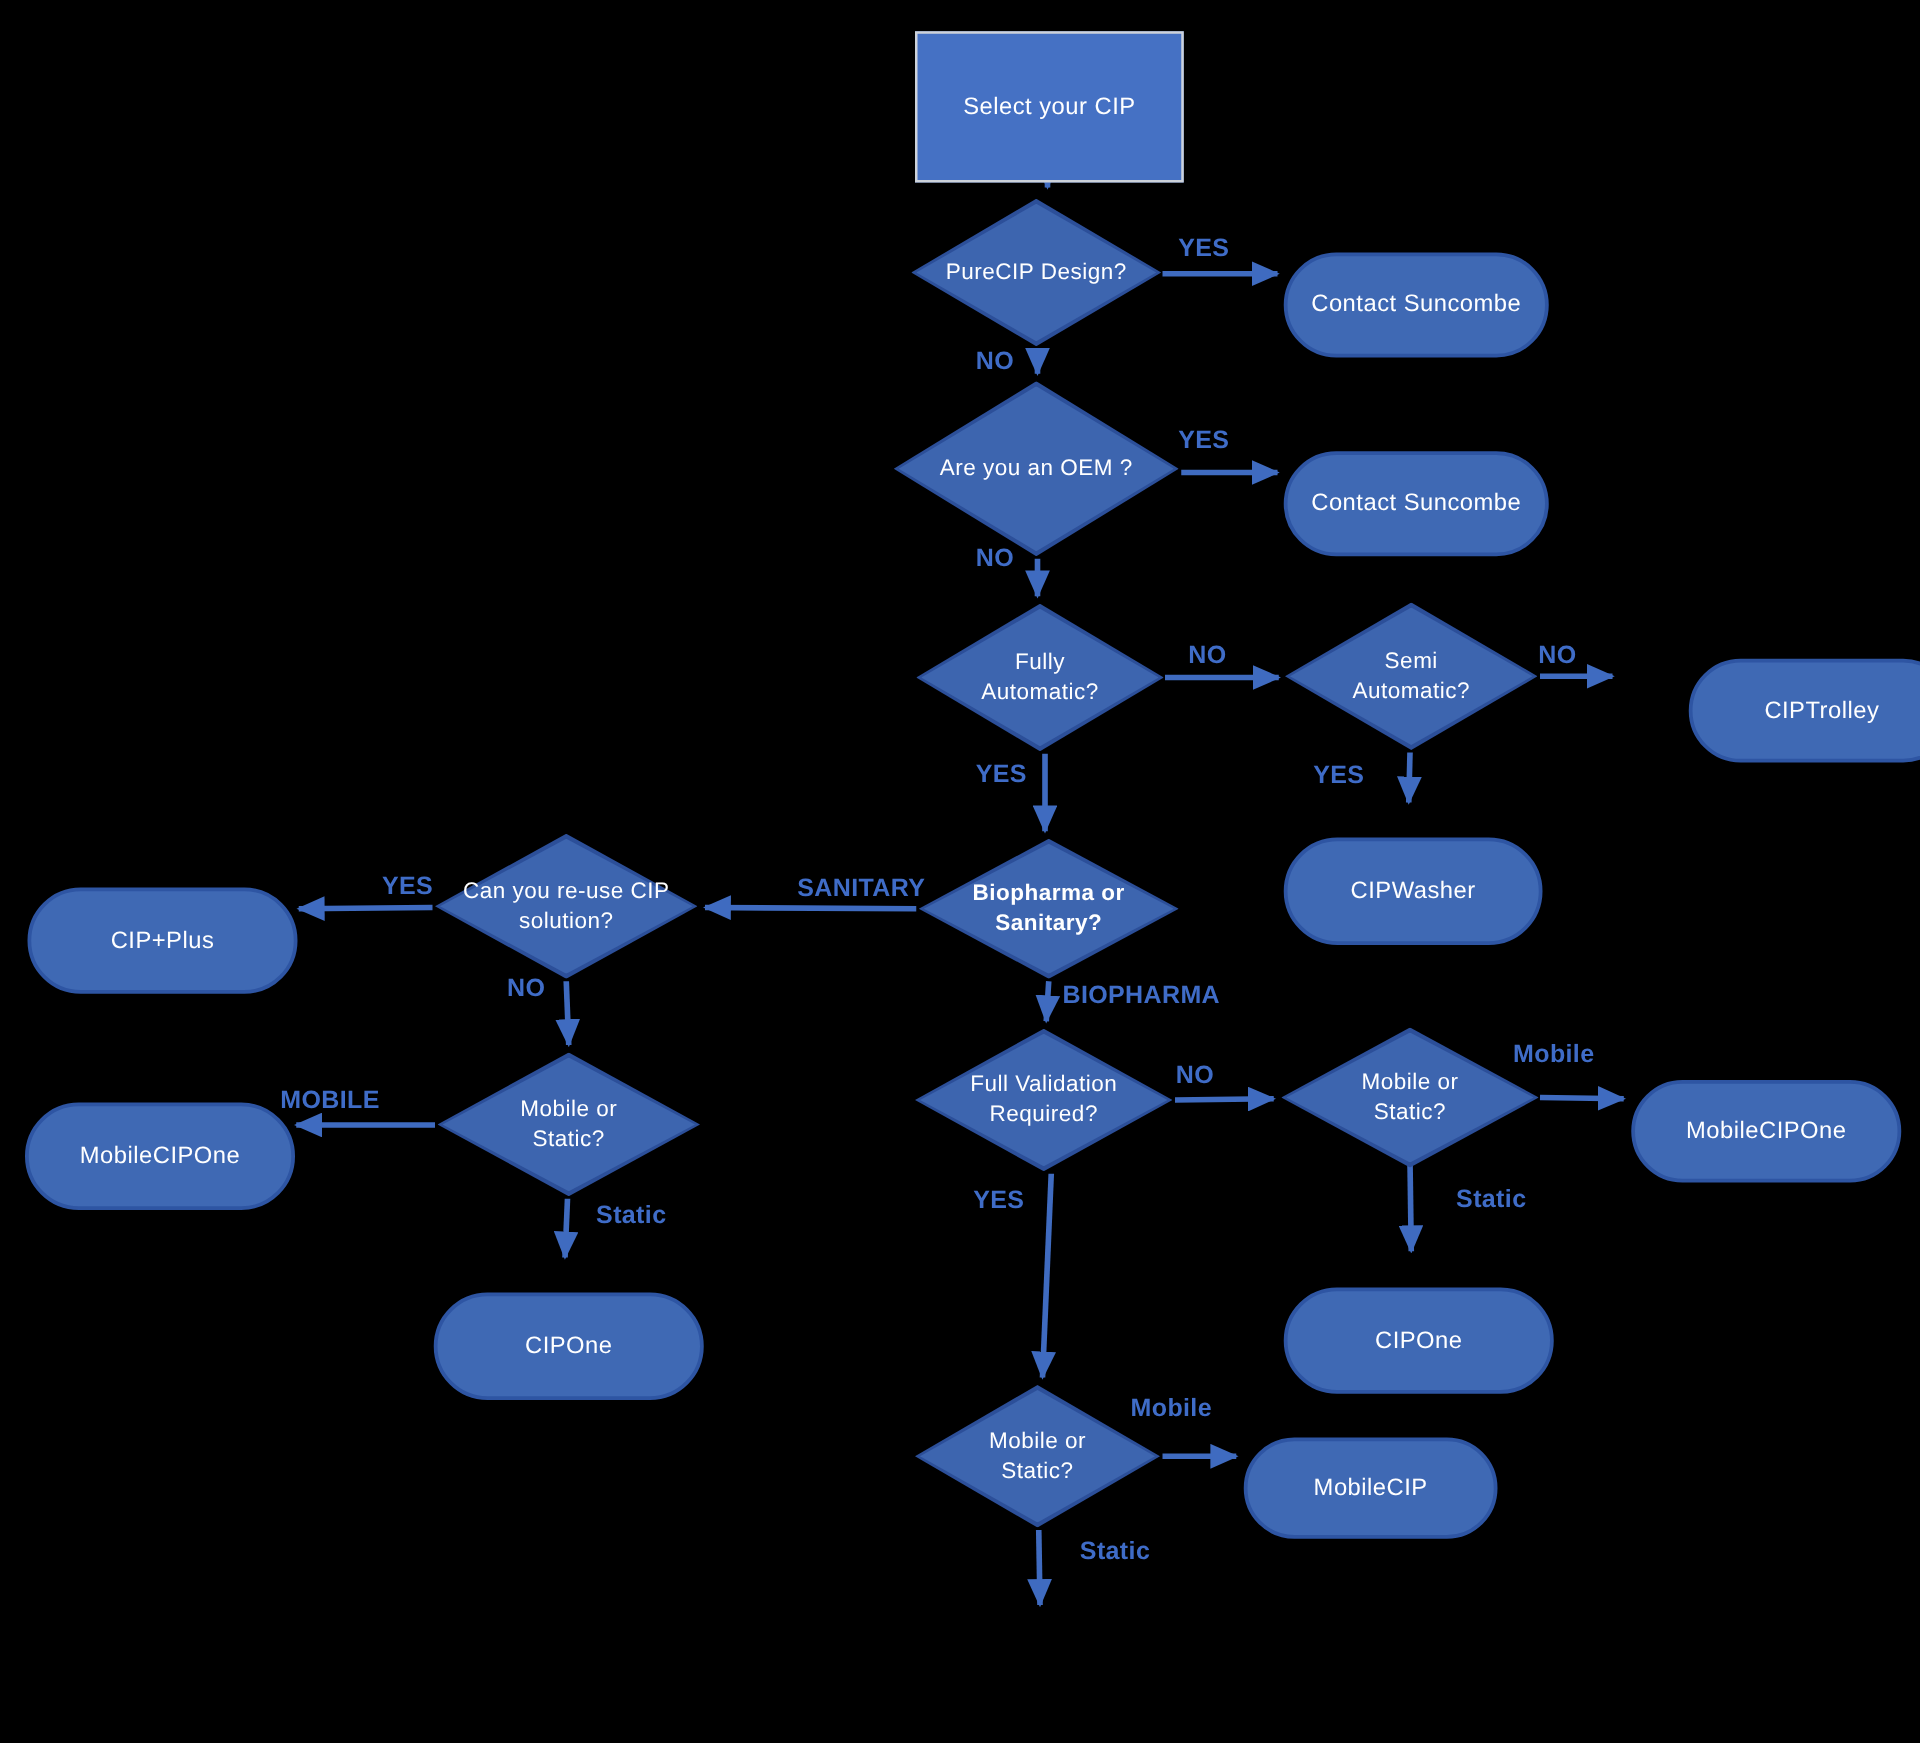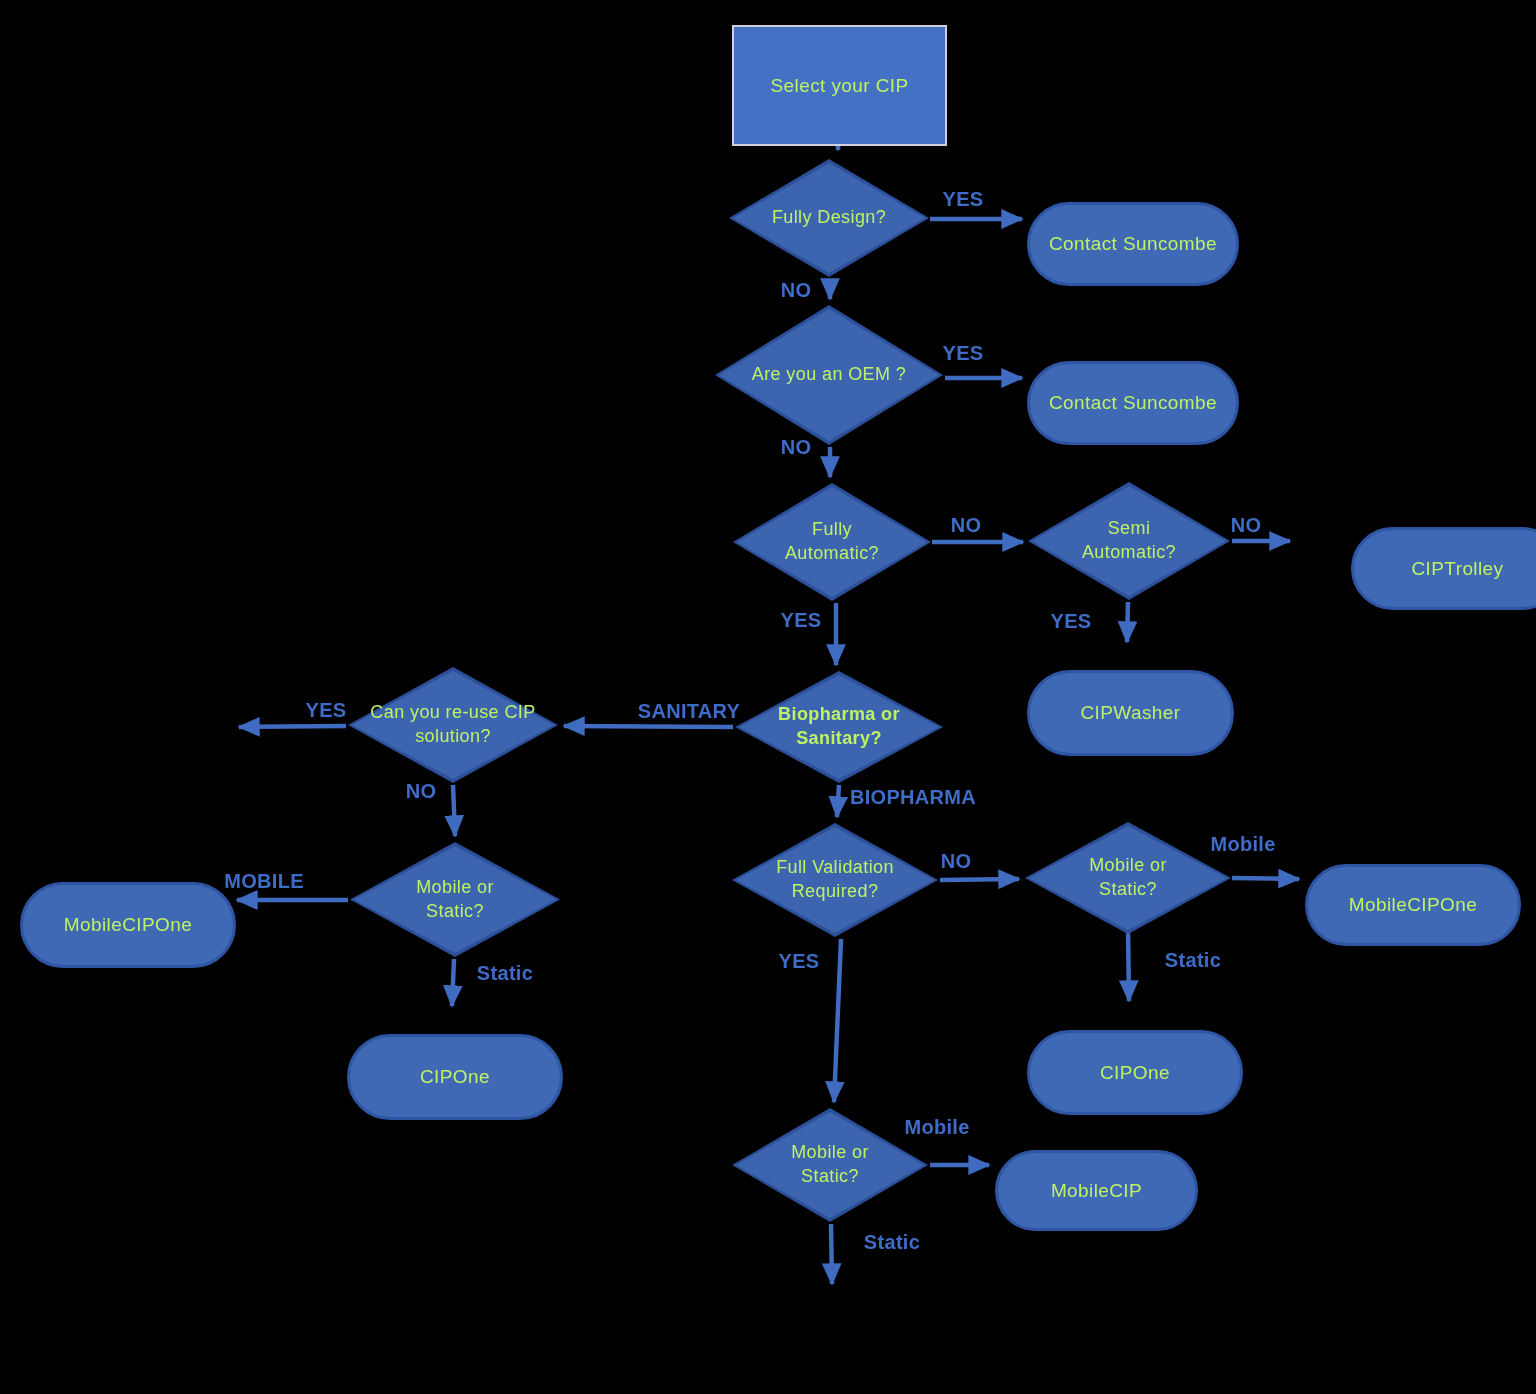--- a/index.html
+++ b/index.html
@@ -3,21 +3,21 @@
 <meta charset="utf-8">
 <style>
   html,body { margin:0; padding:0; background:#000; }
   .canvas {
     position:relative; width:1536px; height:1394px; background:#000000;
     font-family:"Liberation Sans", sans-serif; overflow:hidden;
   }
   .edges { position:absolute; left:0; top:0; width:1536px; height:1394px; }
 
   .node { position:absolute; display:flex; align-items:center; justify-content:center;
-          text-align:center; color:#bef264; }
+          text-align:center; color:#ffffff; }
   .n-label { letter-spacing:.4px; }
 
   .rectnode { background:#4571c4; border:2px solid #cdd2da; font-size:19px; }
 
   .pill { background:#3f69b4; border:3px solid #2e55a3; border-radius:44px;
           box-shadow:3px 4px 5px rgba(0,0,0,.55); font-size:19px;margin-top:22px; }
 
   .diamond .d-border { position:absolute; inset:0; background:#2c4f99;
           clip-path:polygon(50% 0,100% 50%,50% 100%,0 50%);
           filter:drop-shadow(3px 4px 3px rgba(0,0,0,.55)); }
@@ -107,21 +107,21 @@
     </g>
   </svg>
 
   <div class="node rectnode" id="n-start">
     <span class="n-label">Select your CIP</span>
   </div>
 
   <div class="node diamond" id="n-custom">
     <div class="d-border"></div>
     <div class="d-fill"></div>
-    <span class="n-label">Fully Design?</span>
+    <span class="n-label">PureCIP Design?</span>
   </div>
 
   <div class="node pill" id="n-contact1">
     <span class="n-label">Contact Suncombe</span>
   </div>
 
   <div class="node diamond" id="n-oem">
     <div class="d-border"></div>
     <div class="d-fill"></div>
     <span class="n-label">Are you an OEM ?</span>
@@ -156,20 +156,23 @@
     <div class="d-fill"></div>
     <span class="n-label">Biopharma or Sanitary?</span>
   </div>
 
   <div class="node diamond" id="n-reuse">
     <div class="d-border"></div>
     <div class="d-fill"></div>
     <span class="n-label">Can you re-use CIP solution?</span>
   </div>
 
+  <div class="node pill" id="n-cipplus">
+    <span class="n-label">CIP+Plus</span>
+  </div>
 
   <div class="node diamond" id="n-mos-left">
     <div class="d-border"></div>
     <div class="d-fill"></div>
     <span class="n-label">Mobile or Static?</span>
   </div>
 
   <div class="node pill" id="n-mcipone-left">
     <span class="n-label">MobileCIPOne</span>
   </div>

